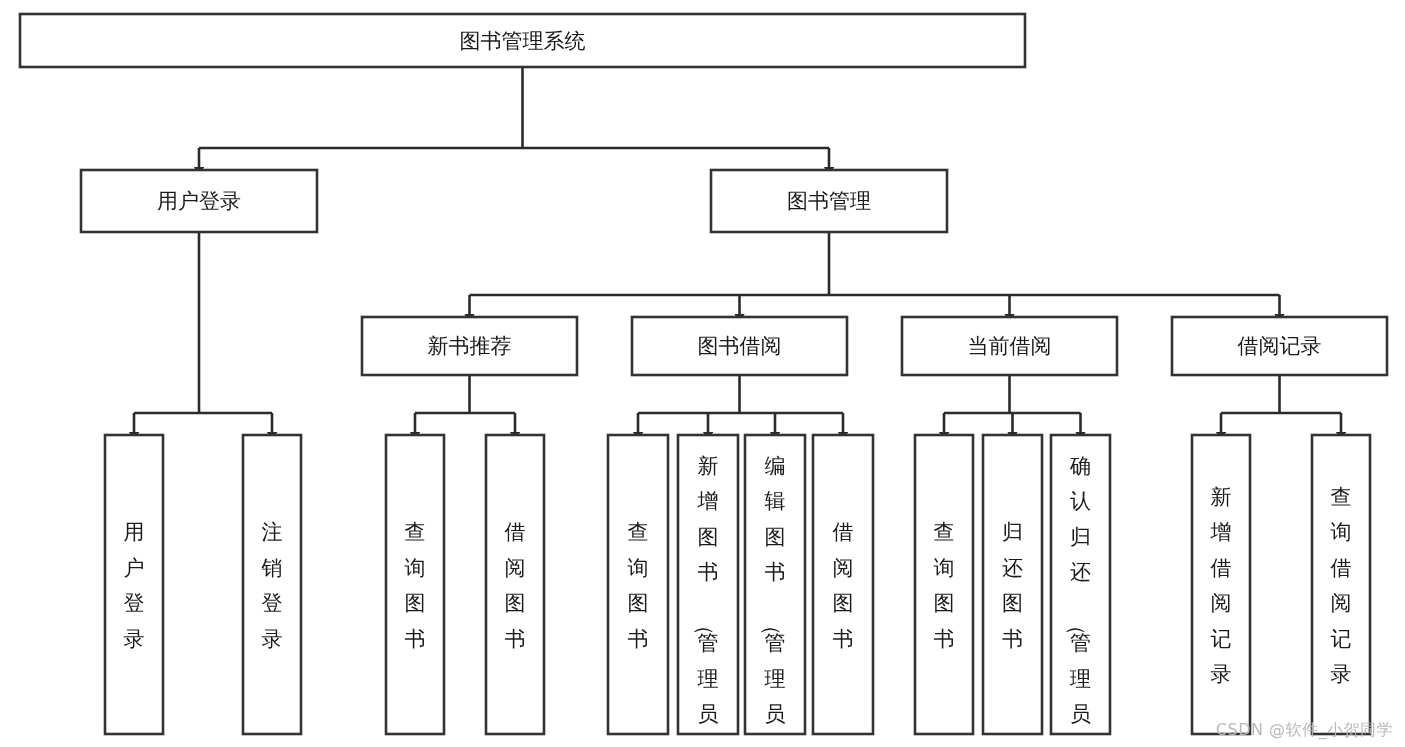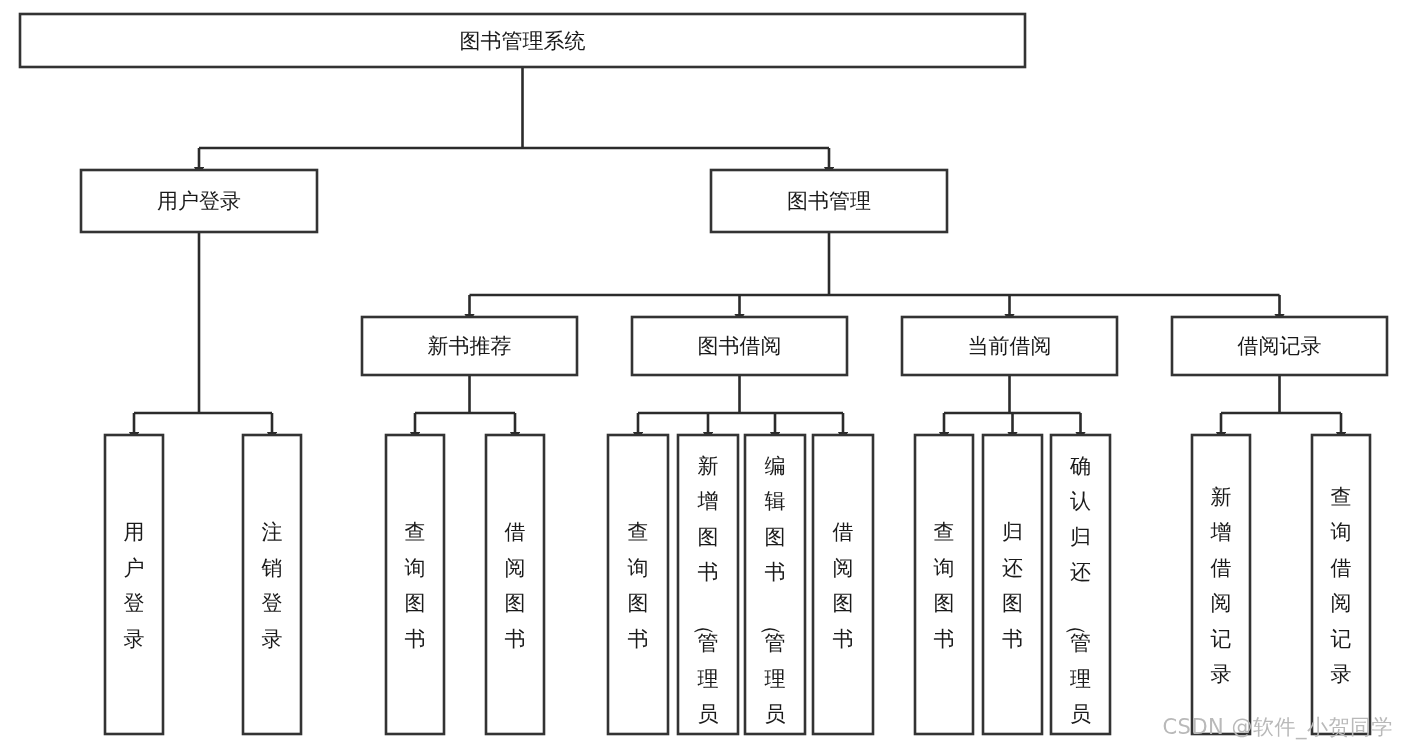--- a/index.html
+++ b/index.html
@@ -16,21 +16,21 @@
     text-anchor:middle;dominant-baseline:middle;
   }
   .vlabel{
     font-family:"DejaVu Sans","Liberation Sans",sans-serif;
     font-size:21px;fill:#1a1a1a;
     text-anchor:middle;
   }
   .watermark{
     position:absolute;right:12px;bottom:6px;
     font-family:"DejaVu Sans","Liberation Sans",sans-serif;
-    font-size:21px;color:#b9b9b9;letter-spacing:.5px;
+    font-size:16px;color:#b9b9b9;letter-spacing:.5px;
     white-space:nowrap;pointer-events:none;
   }
   #stage{position:relative;width:1405px;height:747px;}
 </style>
 </head>
 <body>
 
 <div id="stage">
   <svg id="diagram" viewBox="0 0 1405 747">
     <defs>

